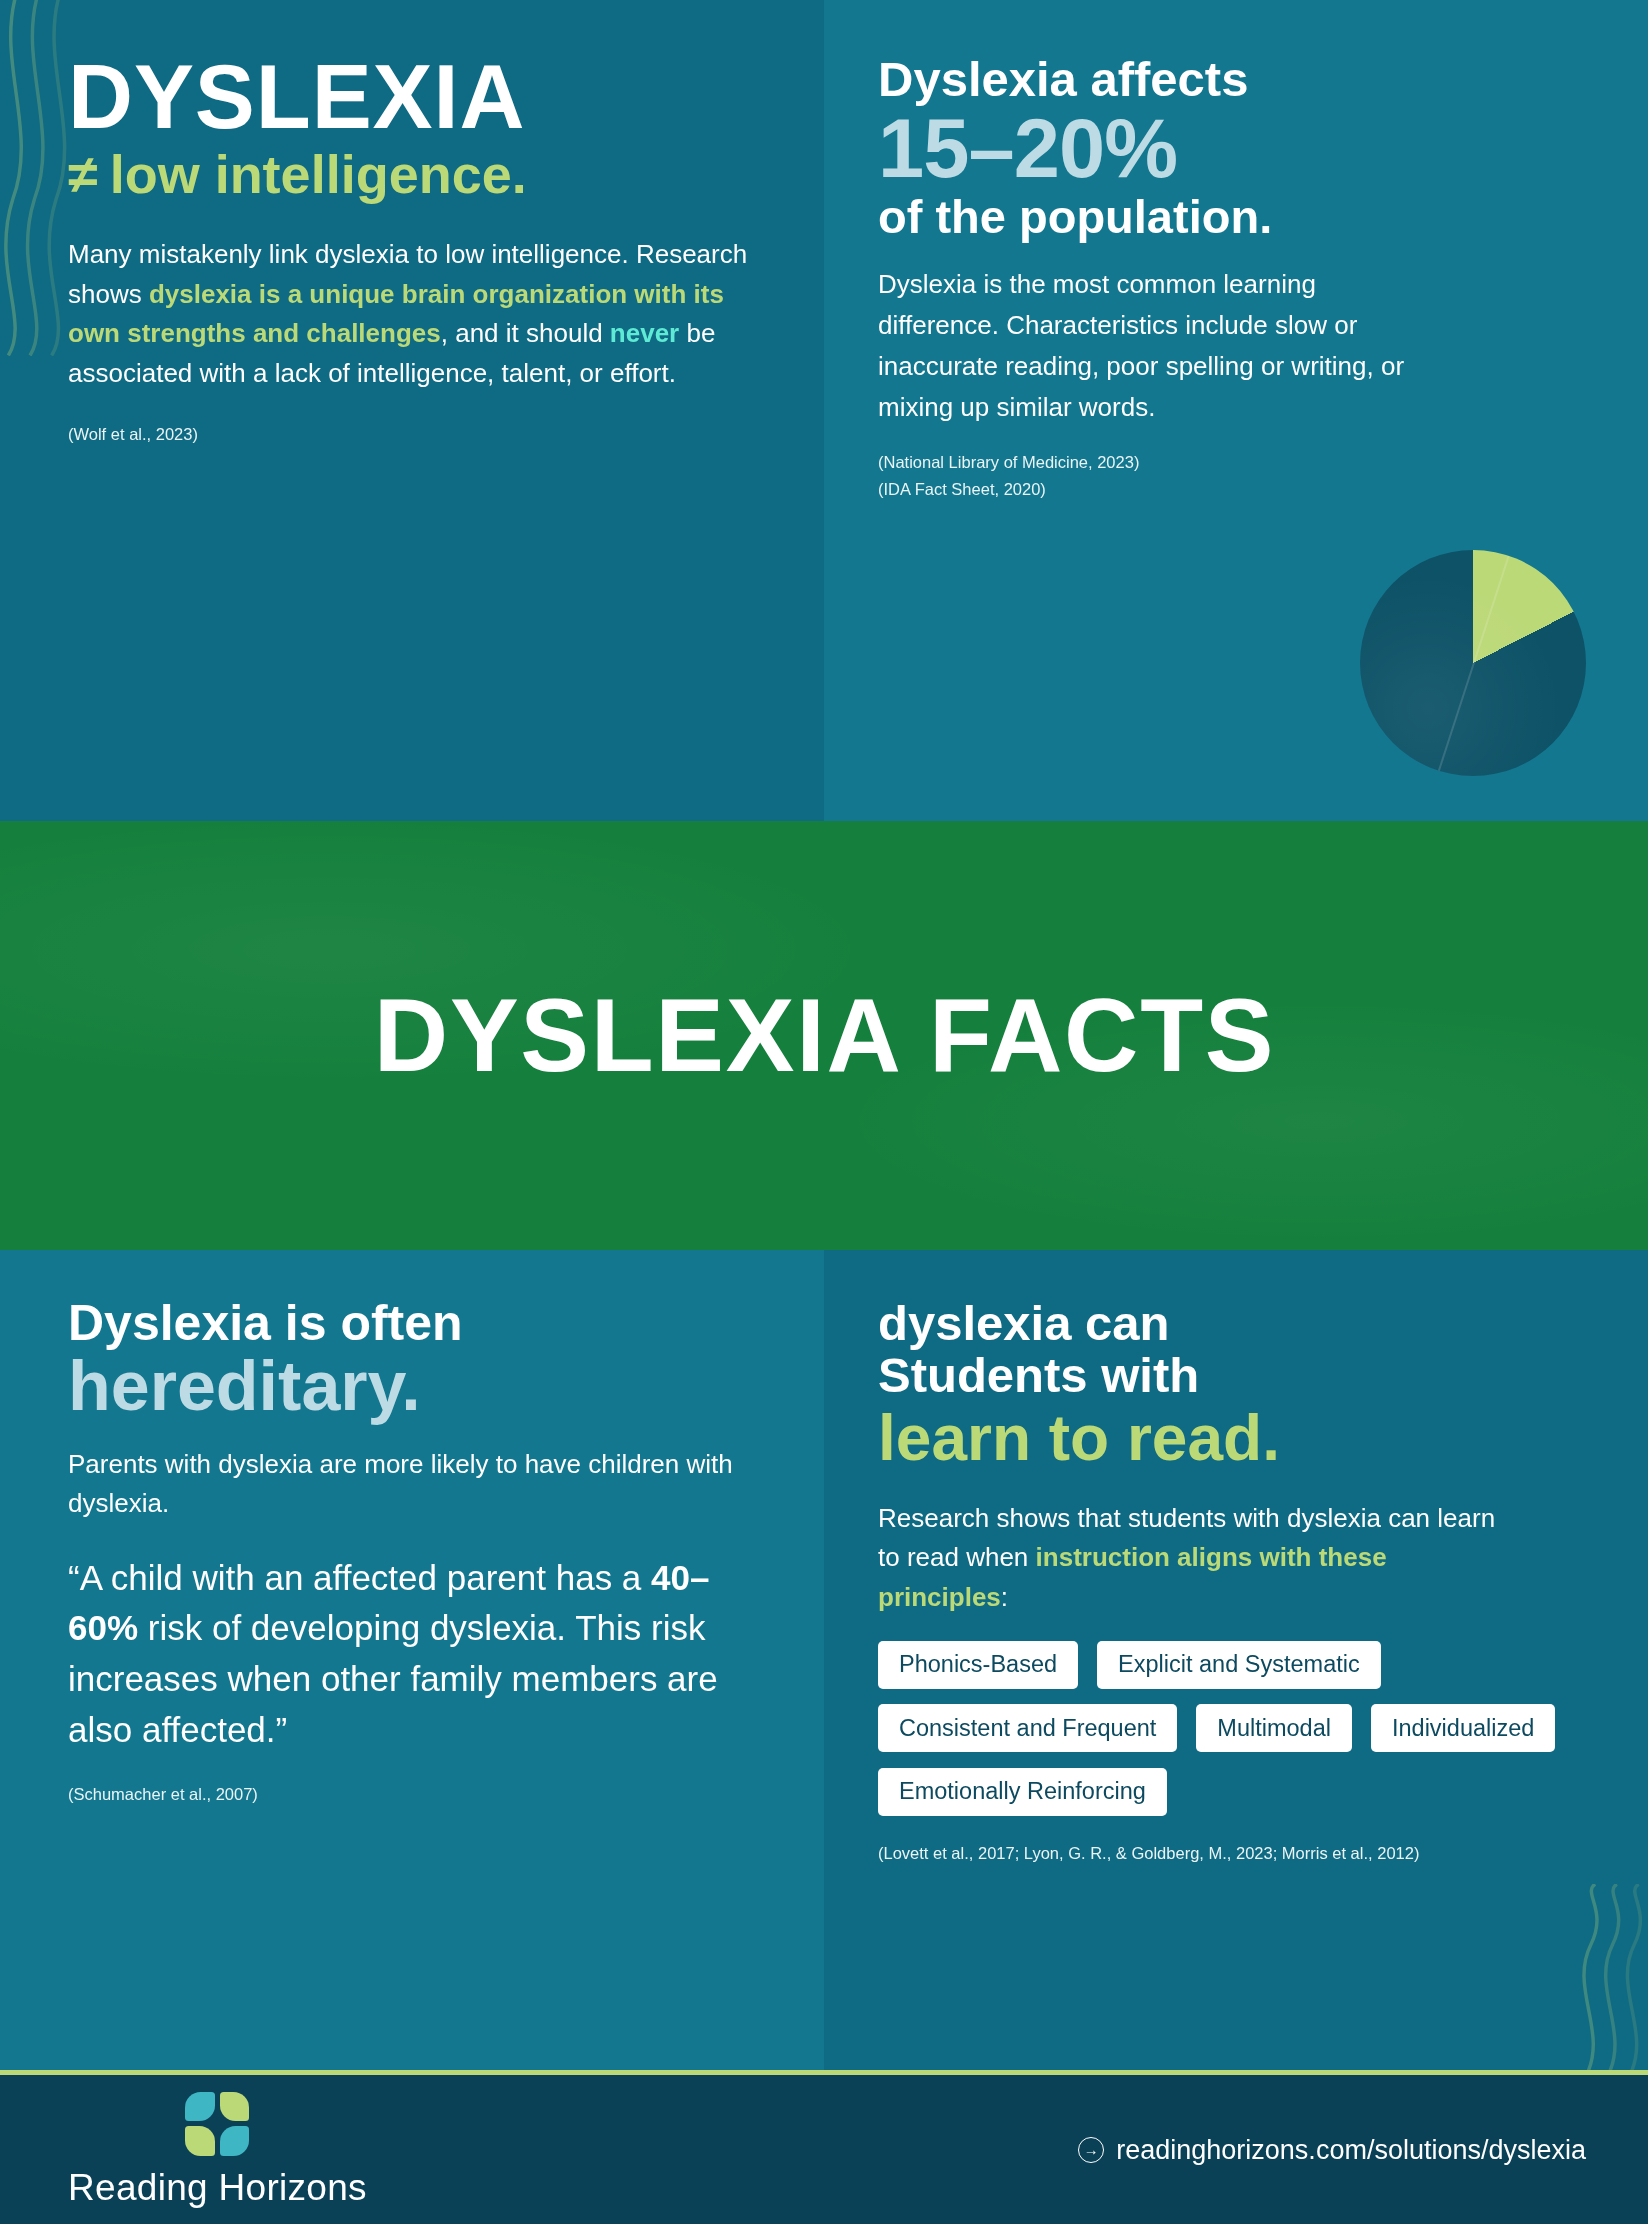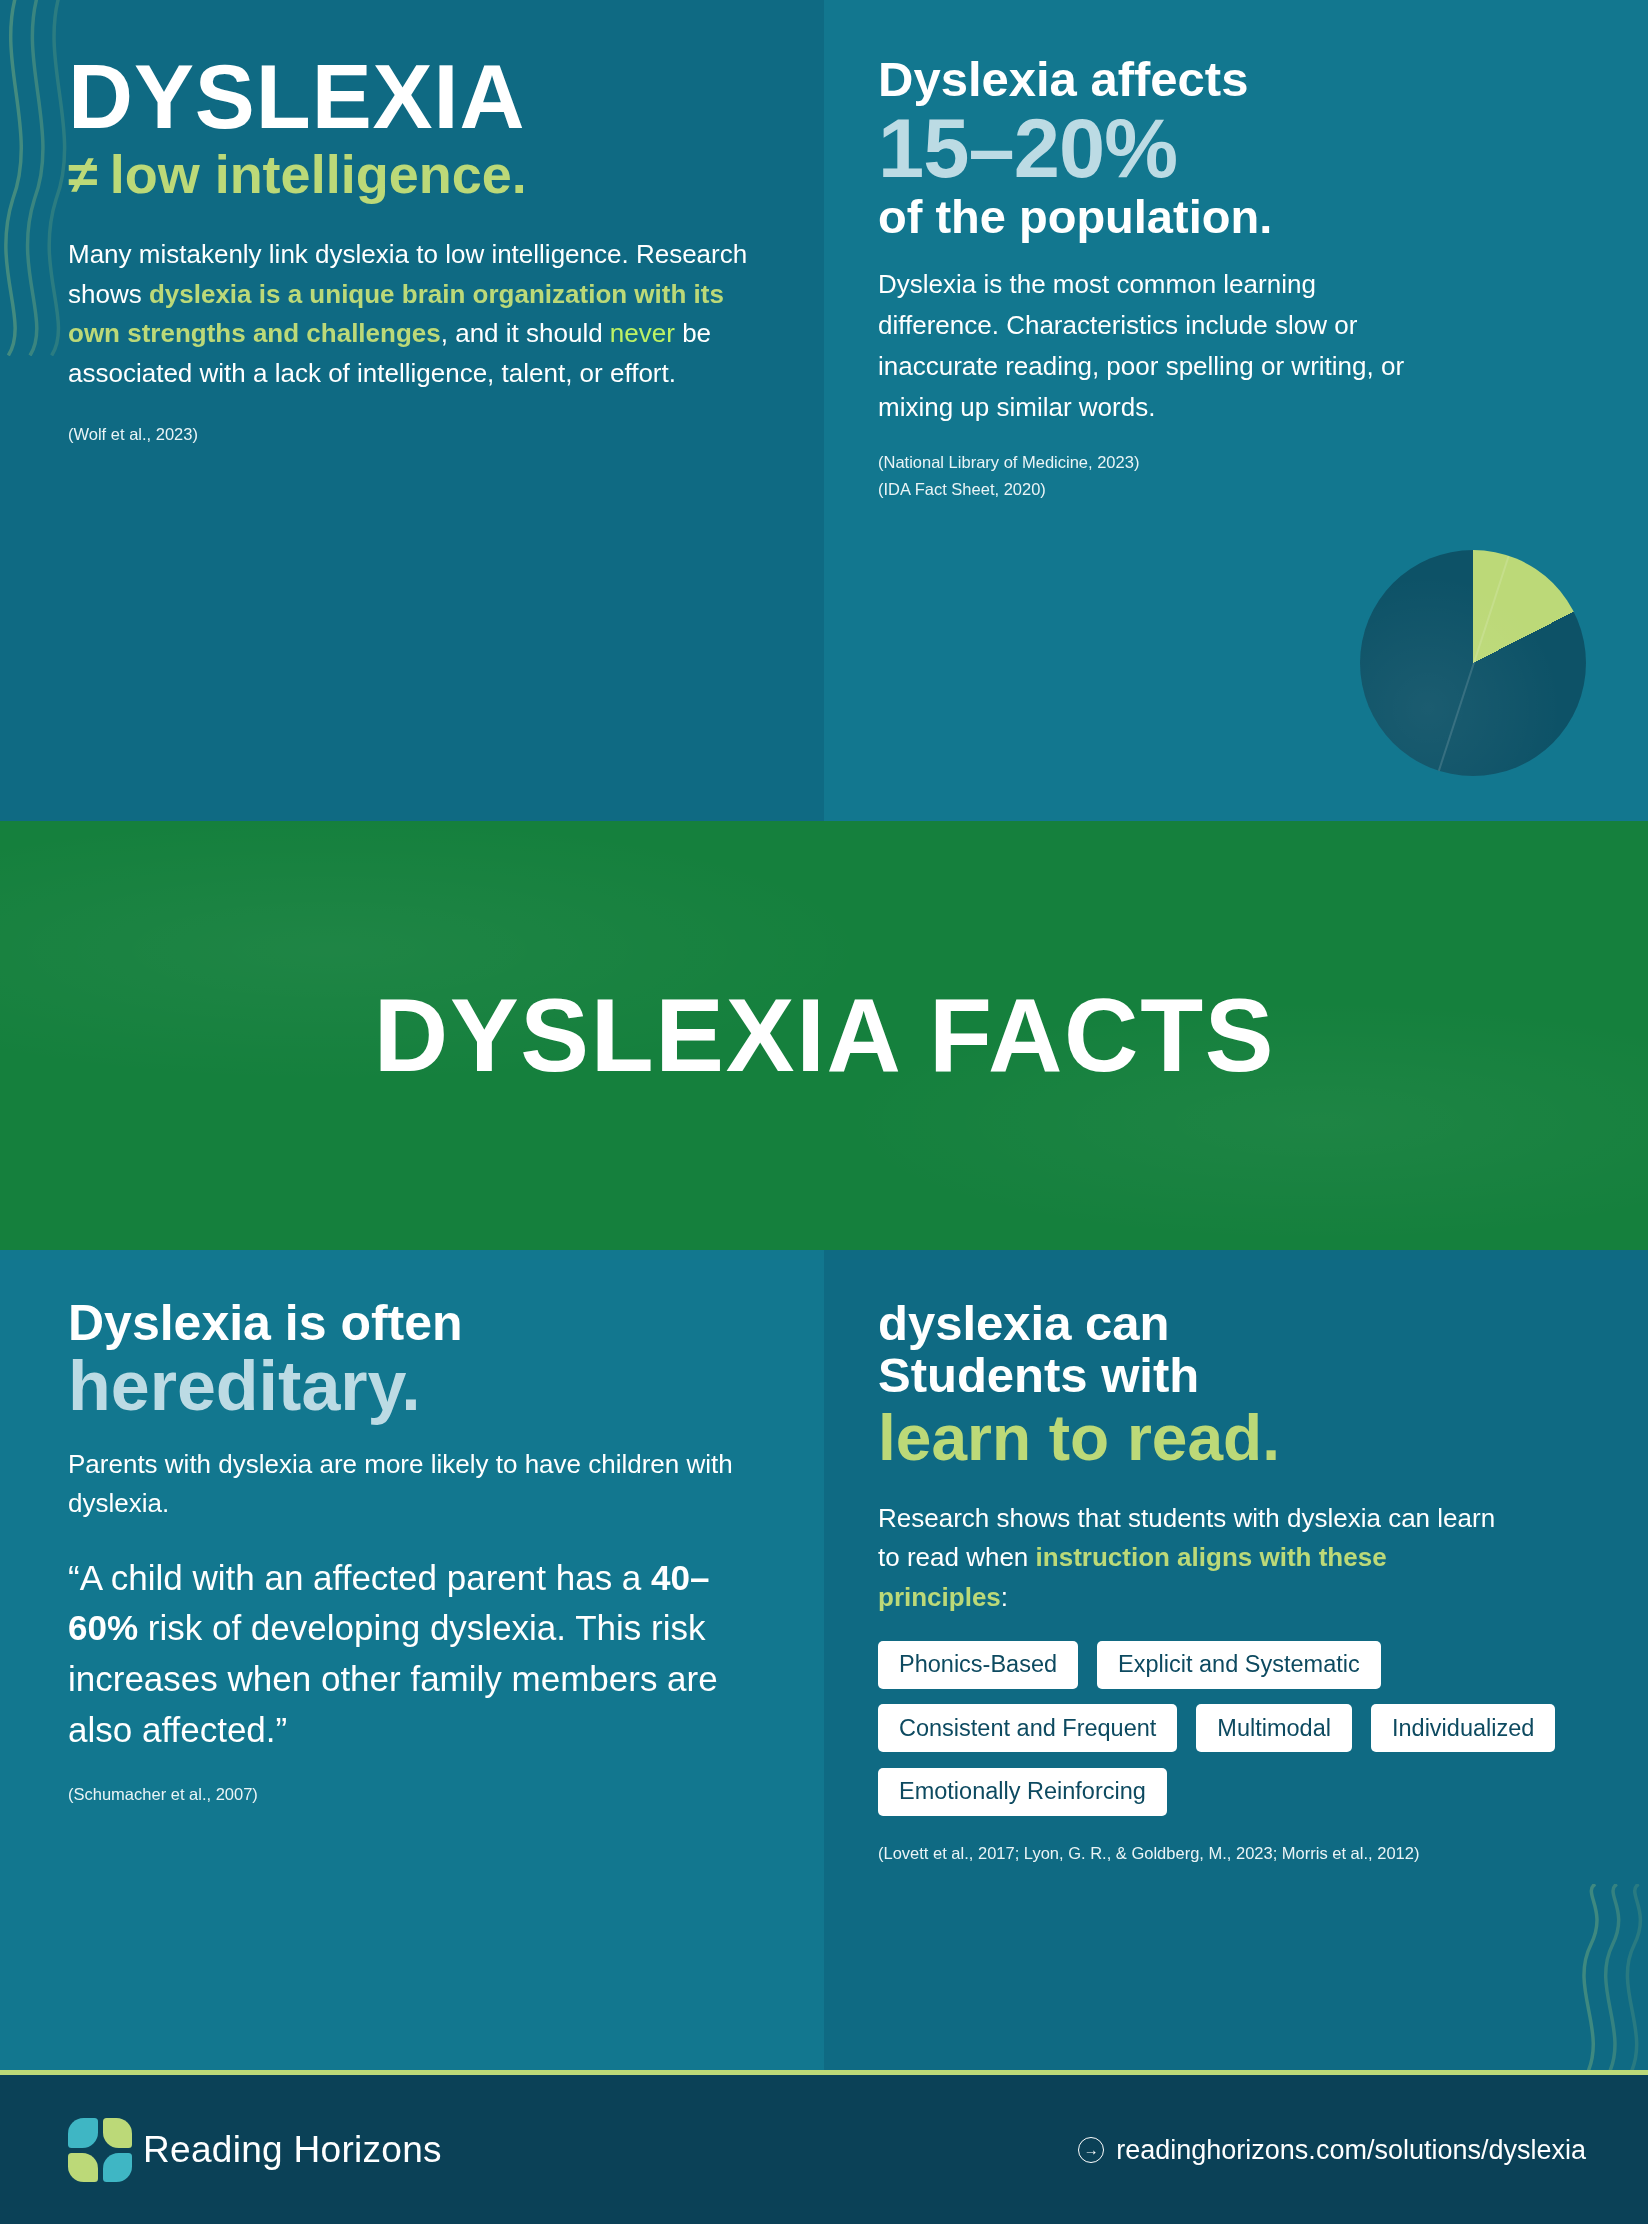--- a/index.html
+++ b/index.html
@@ -82,22 +82,22 @@
     color: #ffffff;
     margin-top: 33px;
     max-width: 695px;
   }
 
   .body-text b.green {
     color: #bcd978;
     font-weight: 800;
   }
   .body-text b.white {
-    color: #bef264;
-    font-weight: 400;
+    color: #5eead4;
+    font-weight: 700;
   }
 
   .citation {
     font-size: 16.5px;
     line-height: 1.45;
     color: #eaf4f6;
     margin-top: 29.5px;
   }
 
   
@@ -310,20 +310,21 @@
     align-items: center;
     justify-content: space-between;
     padding: 0 63px 0 68px;
     position: relative;
     overflow: hidden;
   }
   .brand {
     display: flex;
     align-items: center;
     gap: 11px;
+    flex-direction: column;
   }
   .brand-name {
     font-size: 37px;
     color: #ffffff;
     font-weight: 400;
     letter-spacing: 0.3px;
   }
   .logo {
     width: 64px;
     height: 64px;

